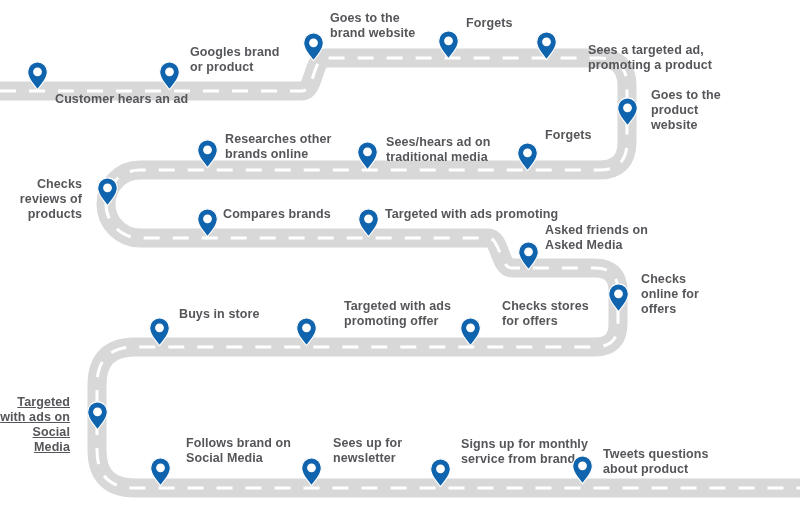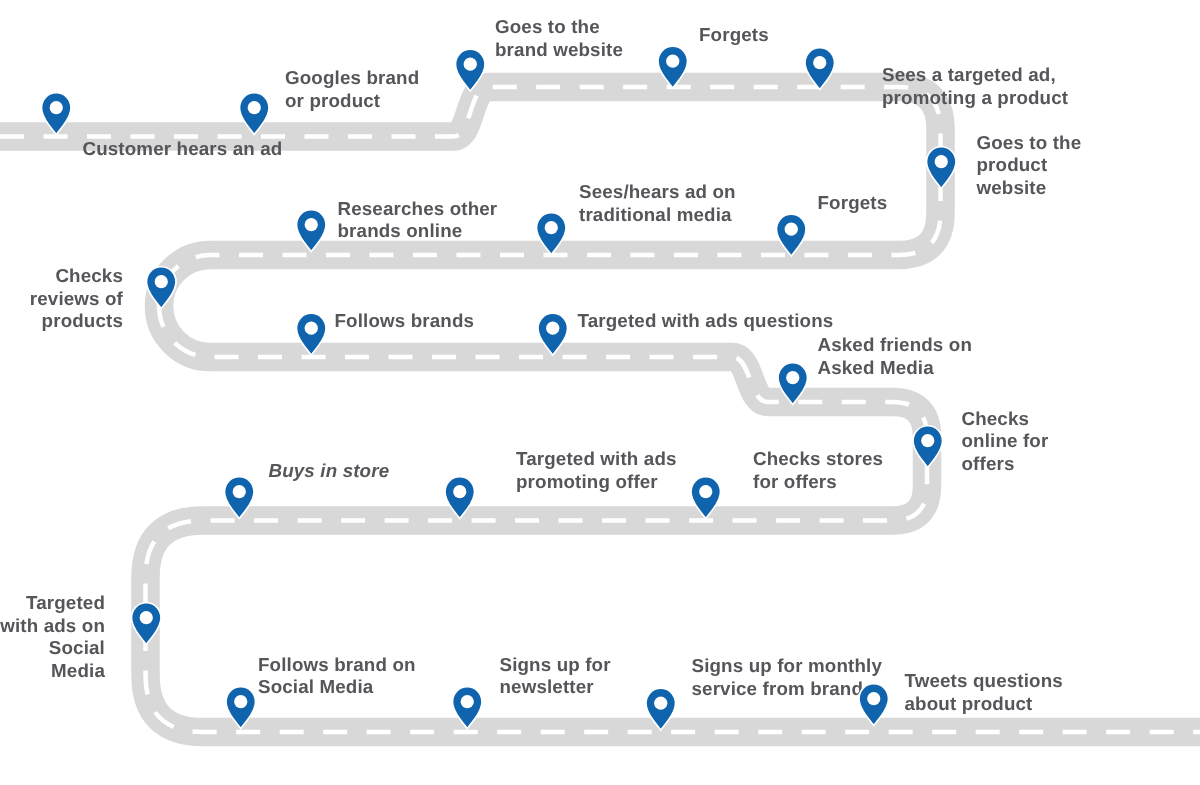--- a/index.html
+++ b/index.html
@@ -69,41 +69,41 @@
       <div class="label" style="left: 651px; top: 88px;">Goes to the
 product
 website</div>
       <svg class="pin" viewBox="0 0 24 32" style="left: 515.5px; top: 142.2px;">
         <use href="#pin-symbol"></use>
       </svg>
       <div class="label" style="left: 545px; top: 128px;">Forgets</div>
       <svg class="pin" viewBox="0 0 24 32" style="left: 355.5px; top: 141.2px;">
         <use href="#pin-symbol"></use>
       </svg>
-      <div class="label" style="left: 386px; top: 121px;">Sees/hears ad on
+      <div class="label" style="left: 386px; top: 135px;">Sees/hears ad on
 traditional media</div>
       <svg class="pin" viewBox="0 0 24 32" style="left: 195.5px; top: 139.2px;">
         <use href="#pin-symbol"></use>
       </svg>
       <div class="label" style="left: 225px; top: 120px; margin-top: 12px;">Researches other
 brands online</div>
       <svg class="pin" viewBox="0 0 24 32" style="left: 95.5px; top: 177.2px;">
         <use href="#pin-symbol"></use>
       </svg>
       <div class="label right" style="right: 718px; top: 177px;">Checks
 reviews of
 products</div>
       <svg class="pin" viewBox="0 0 24 32" style="left: 195.5px; top: 208.2px;">
         <use href="#pin-symbol"></use>
       </svg>
-      <div class="label" style="left: 223px; top: 207px;">Follows brands</div>
+      <div class="label" style="left: 223px; top: 207px;">Compares brands</div>
       <svg class="pin" viewBox="0 0 24 32" style="left: 356.5px; top: 208.2px;">
         <use href="#pin-symbol"></use>
       </svg>
-      <div class="label" style="left: 385px; top: 207px;">Targeted with ads questions</div>
+      <div class="label" style="left: 385px; top: 207px;">Targeted with ads promoting</div>
       <svg class="pin" viewBox="0 0 24 32" style="left: 516.5px; top: 241.2px;">
         <use href="#pin-symbol"></use>
       </svg>
       <div class="label" style="left: 545px; top: 223px;">Asked friends on
 Asked Media</div>
       <svg class="pin" viewBox="0 0 24 32" style="left: 606.5px; top: 283.2px;">
         <use href="#pin-symbol"></use>
       </svg>
       <div class="label" style="left: 641px; top: 272px;">Checks
 online for
@@ -114,36 +114,36 @@
       <div class="label" style="left: 502px; top: 299px;">Checks stores
 for offers</div>
       <svg class="pin" viewBox="0 0 24 32" style="left: 294.5px; top: 317.2px;">
         <use href="#pin-symbol"></use>
       </svg>
       <div class="label" style="left: 328px; top: 299px; margin-left: 16px;">Targeted with ads
 promoting offer</div>
       <svg class="pin" viewBox="0 0 24 32" style="left: 147.5px; top: 317.2px;">
         <use href="#pin-symbol"></use>
       </svg>
-      <div class="label" style="left: 179px; top: 307px; font-style: italic;">Buys in store</div>
+      <div class="label" style="left: 179px; top: 307px;">Buys in store</div>
       <svg class="pin" viewBox="0 0 24 32" style="left: 85.5px; top: 401.2px;">
         <use href="#pin-symbol"></use>
       </svg>
-      <div class="label right" style="right: 730px; top: 395px;">Targeted
+      <div class="label right" style="right: 730px; top: 395px; text-decoration: underline;">Targeted
 with ads on
 Social Media</div>
       <svg class="pin" viewBox="0 0 24 32" style="left: 148.5px; top: 457.2px;">
         <use href="#pin-symbol"></use>
       </svg>
-      <div class="label" style="left: 172px; top: 436px;">Follows brand on
+      <div class="label" style="left: 186px; top: 436px;">Follows brand on
 Social Media</div>
       <svg class="pin" viewBox="0 0 24 32" style="left: 299.5px; top: 457.2px;">
         <use href="#pin-symbol"></use>
       </svg>
-      <div class="label" style="left: 333px; top: 436px;">Signs up for
+      <div class="label" style="left: 333px; top: 436px;">Sees up for
 newsletter</div>
       <svg class="pin" viewBox="0 0 24 32" style="left: 428.5px; top: 458.2px;">
         <use href="#pin-symbol"></use>
       </svg>
       <div class="label" style="left: 461px; top: 437px;">Signs up for monthly
 service from brand</div>
       <svg class="pin" viewBox="0 0 24 32" style="left: 570.5px; top: 455.2px;">
         <use href="#pin-symbol"></use>
       </svg>
       <div class="label" style="left: 603px; top: 447px;">Tweets questions

